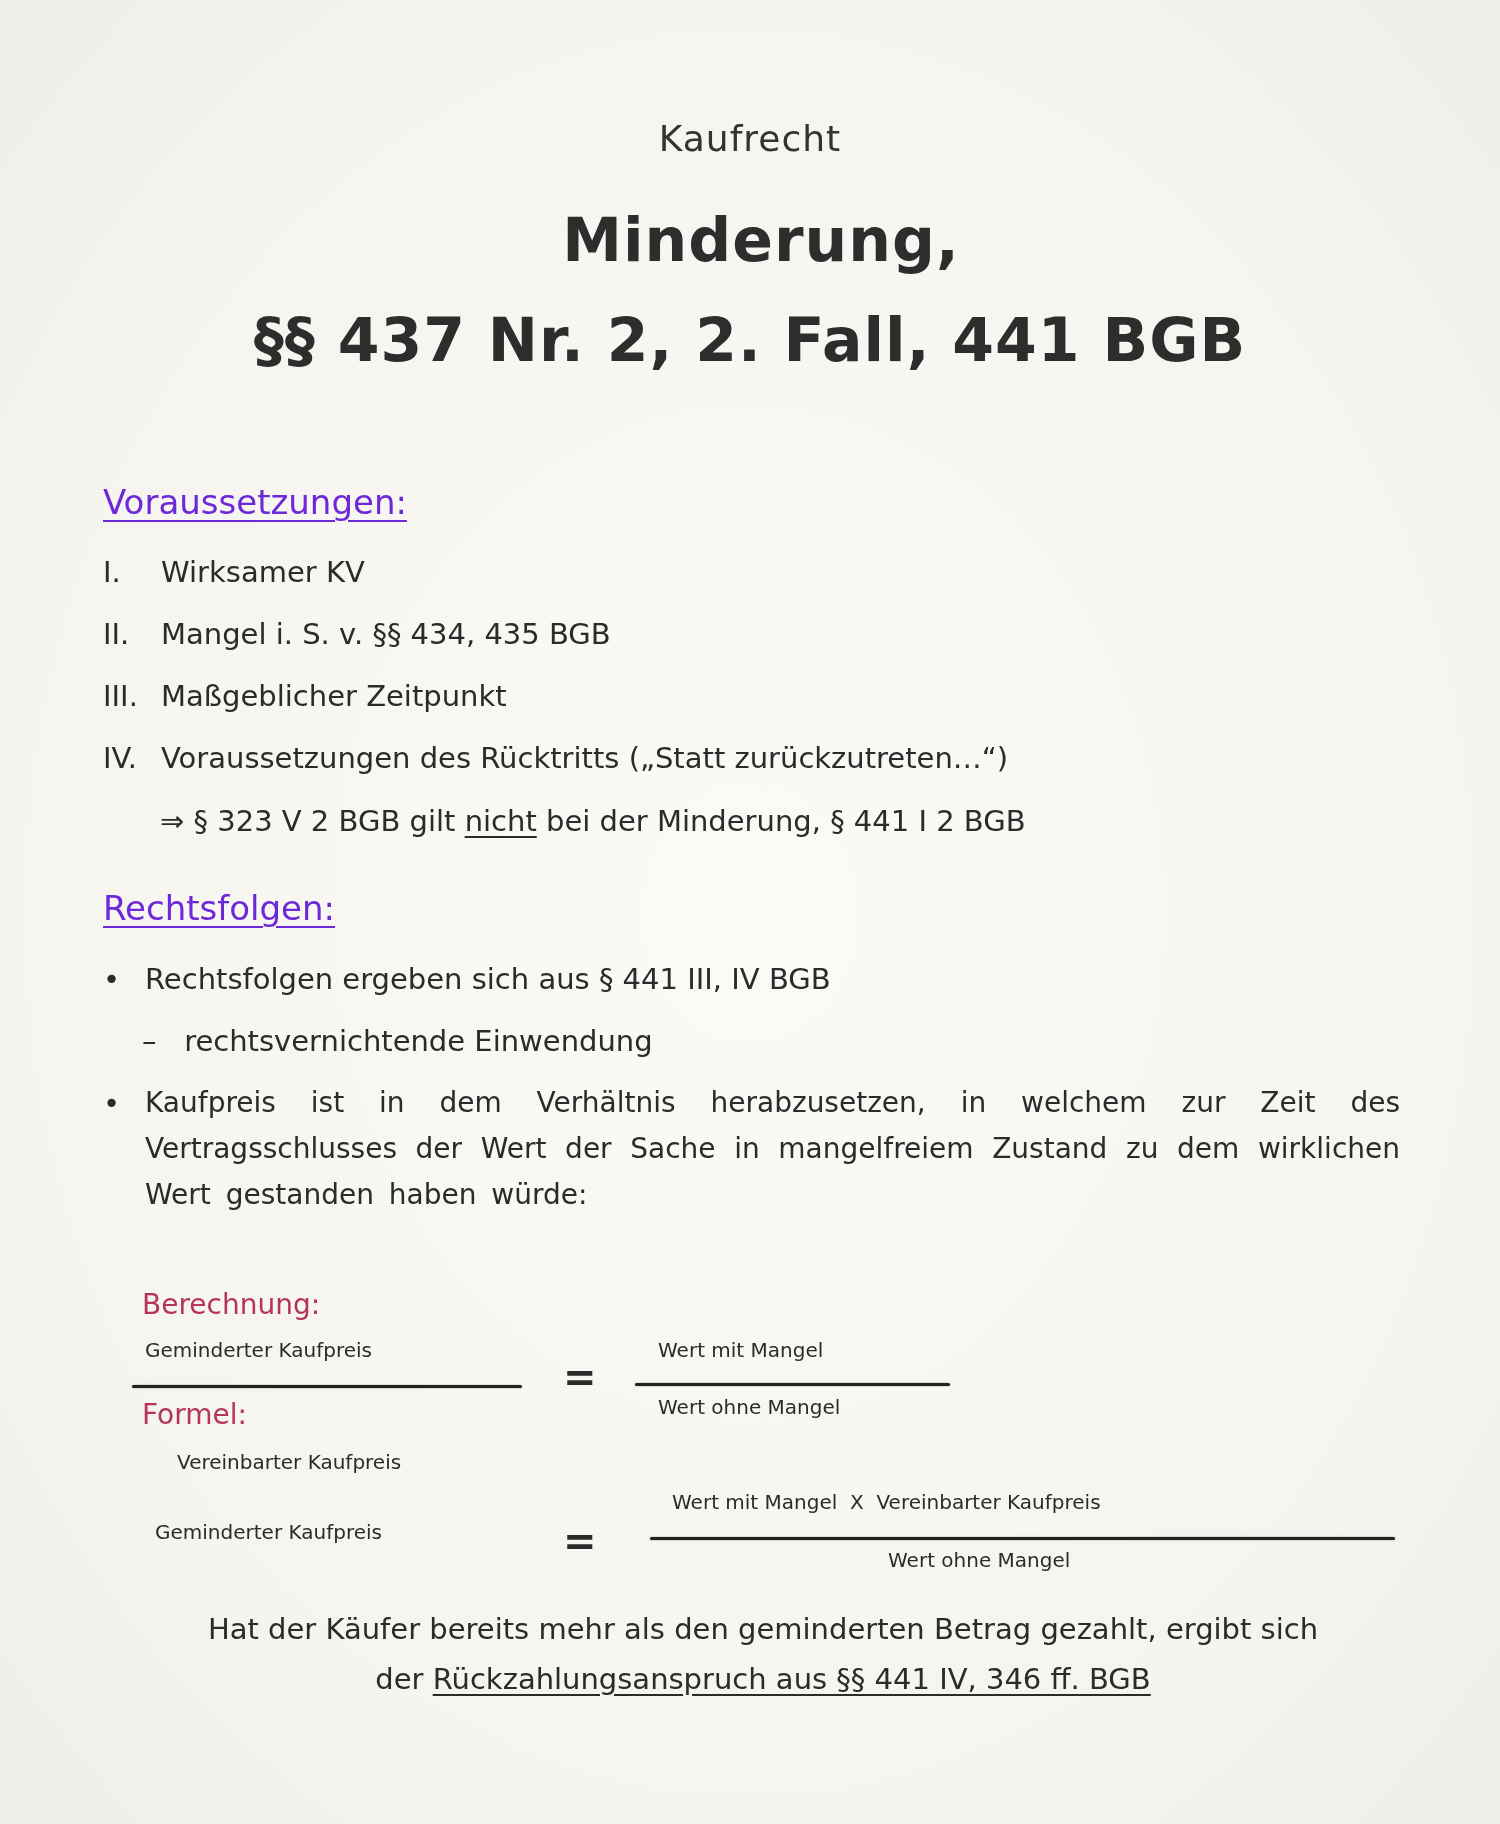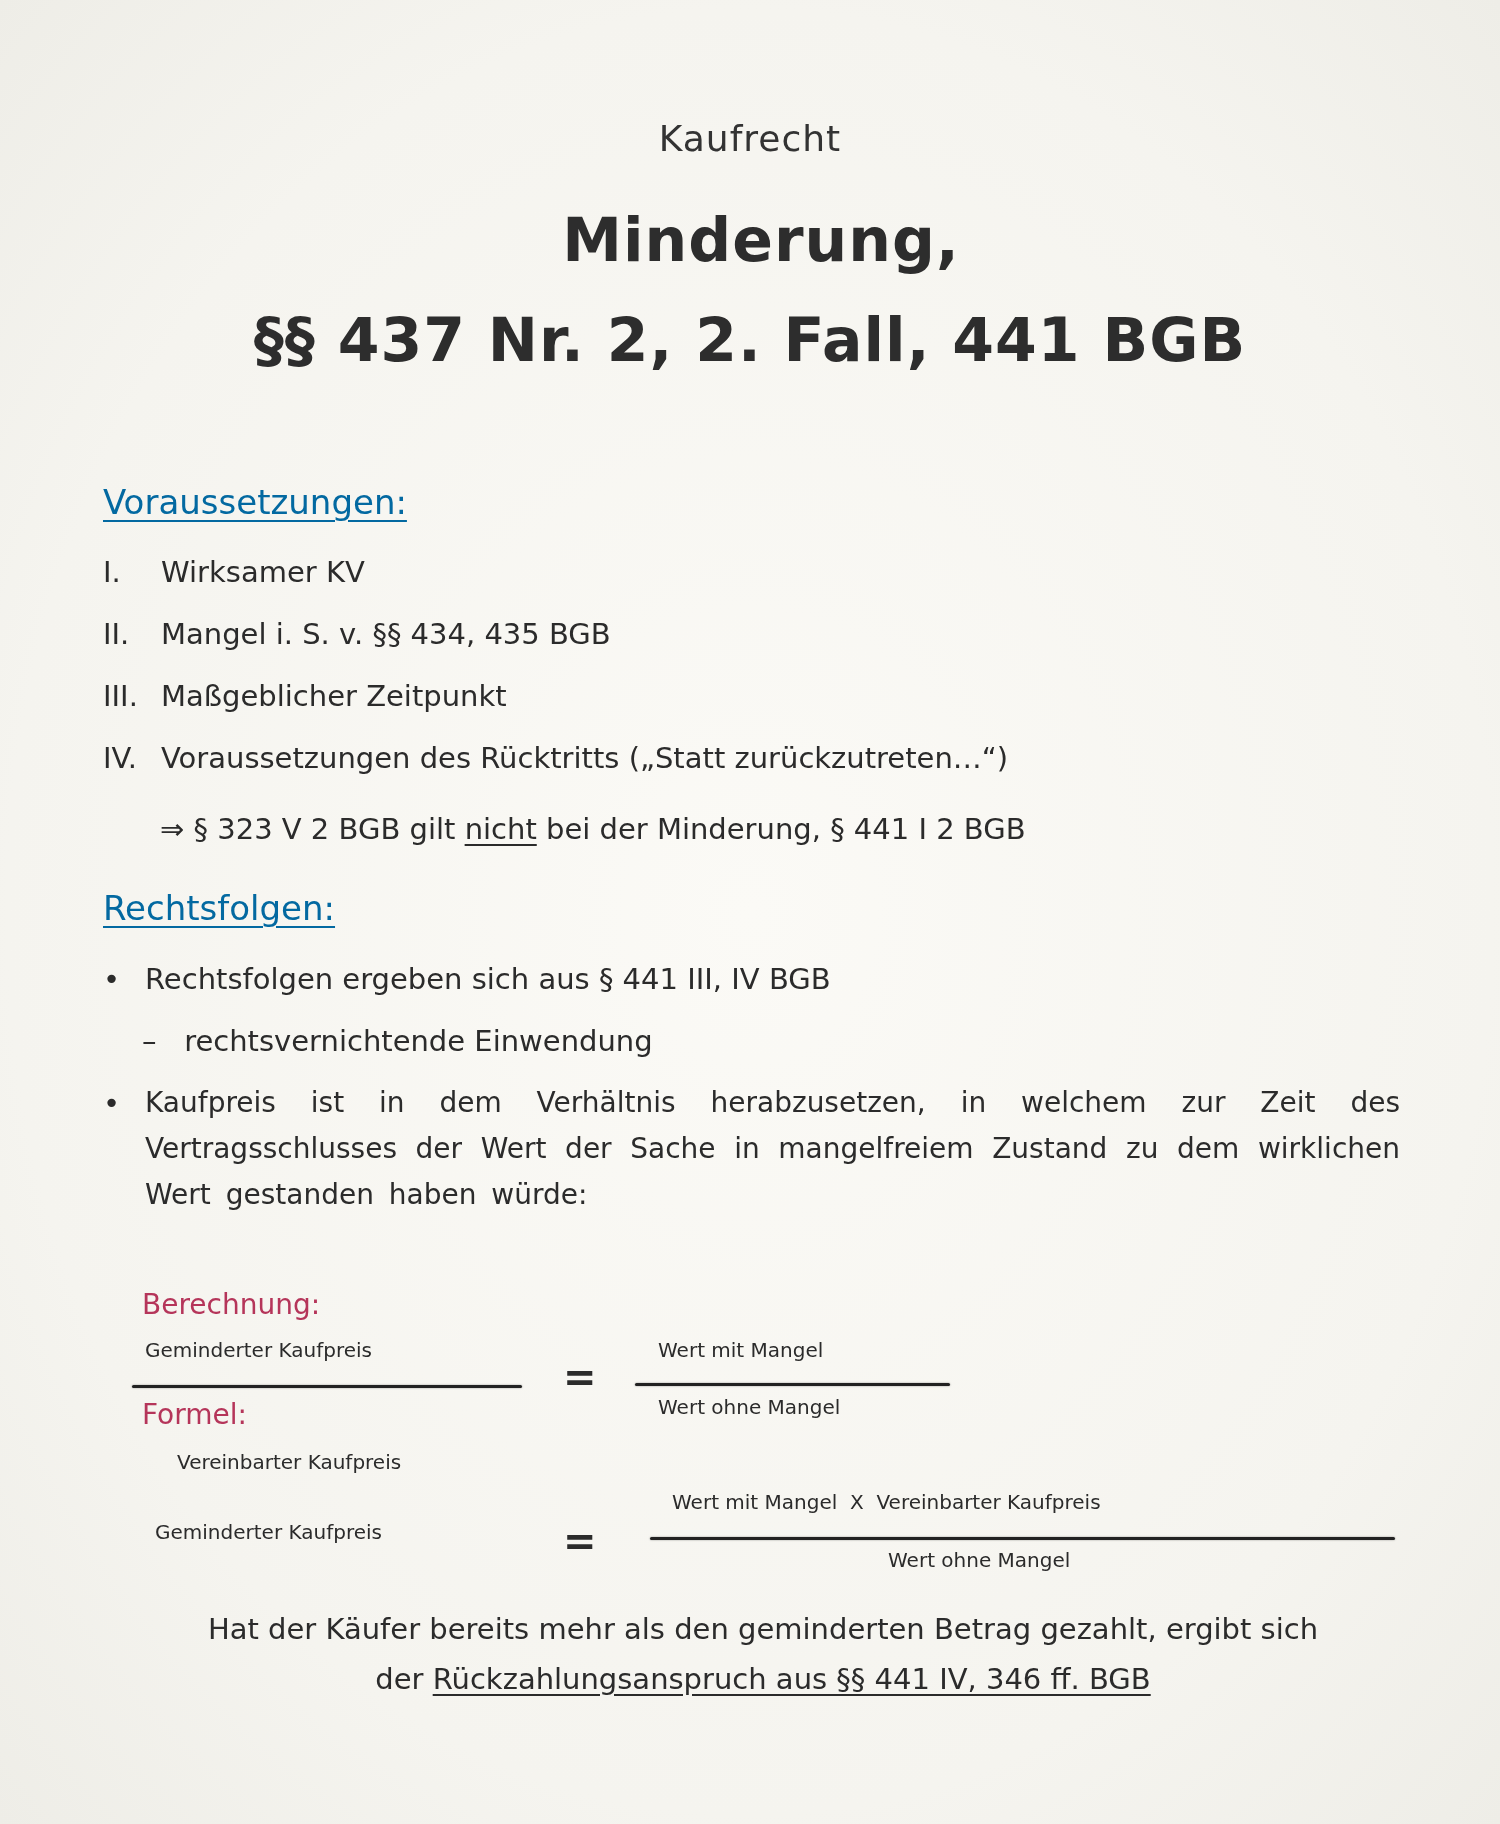--- a/index.html
+++ b/index.html
@@ -10,21 +10,21 @@
       color: #2b2b2b;
       font-family: "DejaVu Sans", sans-serif;
       position: relative;
       overflow: hidden;
     }
     .abs { position: absolute; }
     .topic { top: 118px; left: 0; width: 1500px; text-align: center; font-size: 36px; letter-spacing: 1px; color: #333; }
     .title { left: 0; width: 1500px; text-align: center; font-size: 60px; font-weight: bold; letter-spacing: 1px; color: #2d2d2d; }
     .title1 { top: 205px; padding-left: 11px; }
     .title2 { top: 305px; }
-    .heading { font-size: 34px; text-decoration: underline; text-underline-offset: 6px; text-decoration-thickness: 2px; color: #0369a1; text-align: right; }
+    .heading { font-size: 34px; text-decoration: underline; text-underline-offset: 6px; text-decoration-thickness: 2px; color: #6d28d9; text-align: right; }
     .item { font-size: 29px; color: #2b2b2b; white-space: nowrap; }
     .item .num { display: inline-block; width: 58px; }
     .u { text-decoration: underline; text-underline-offset: 5px; }
     .bullet { font-size: 29px; color: #2b2b2b; }
     .bullet .dot { position: absolute; left: -42px; top: 0; }
     .para { width: 1255px; text-align: justify; text-align-last: left; line-height: 46px; font-size: 28px; word-spacing: 6px; }
     .red { color: #b5355a; font-size: 28px; }
     .frac-text { font-size: 20px; color: #2b2b2b; white-space: nowrap; }
     .line { height: 3px; background: #222; border-radius: 2px; box-shadow: 0 0 2px rgba(0,0,0,0.4); }
     .eq { font-size: 40px; font-weight: bold; color: #2b2b2b; }
@@ -44,21 +44,21 @@
 </div>
 <div class="abs item" style="top:617px; left:103px;">
   <span class="num">II.</span><span>Mangel i. S. v. §§ 434, 435 BGB</span>
 </div>
 <div class="abs item" style="top:679px; left:103px;">
   <span class="num">III.</span><span>Maßgeblicher Zeitpunkt</span>
 </div>
 <div class="abs item" style="top:741px; left:103px;">
   <span class="num">IV.</span><span>Voraussetzungen des Rücktritts („Statt zurückzutreten…“)</span>
 </div>
-<div class="abs item" style="top:804px; left:160px;margin-top:8px;">
+<div class="abs item" style="top:804px; left:160px;">
   <span>⇒ § 323 V 2 BGB gilt </span><span class="u">nicht</span><span> bei der Minderung, § 441 I 2 BGB</span>
 </div>
 
 <div class="abs heading" style="top:888px; left:103px;">Rechtsfolgen:</div>
 
 <div class="abs bullet" style="top:962px; left:145px;">
   <span class="dot">•</span>
   <span>Rechtsfolgen ergeben sich aus § 441 III, IV BGB</span>
 </div>
 <div class="abs bullet" style="top:1024px; left:142px;">

